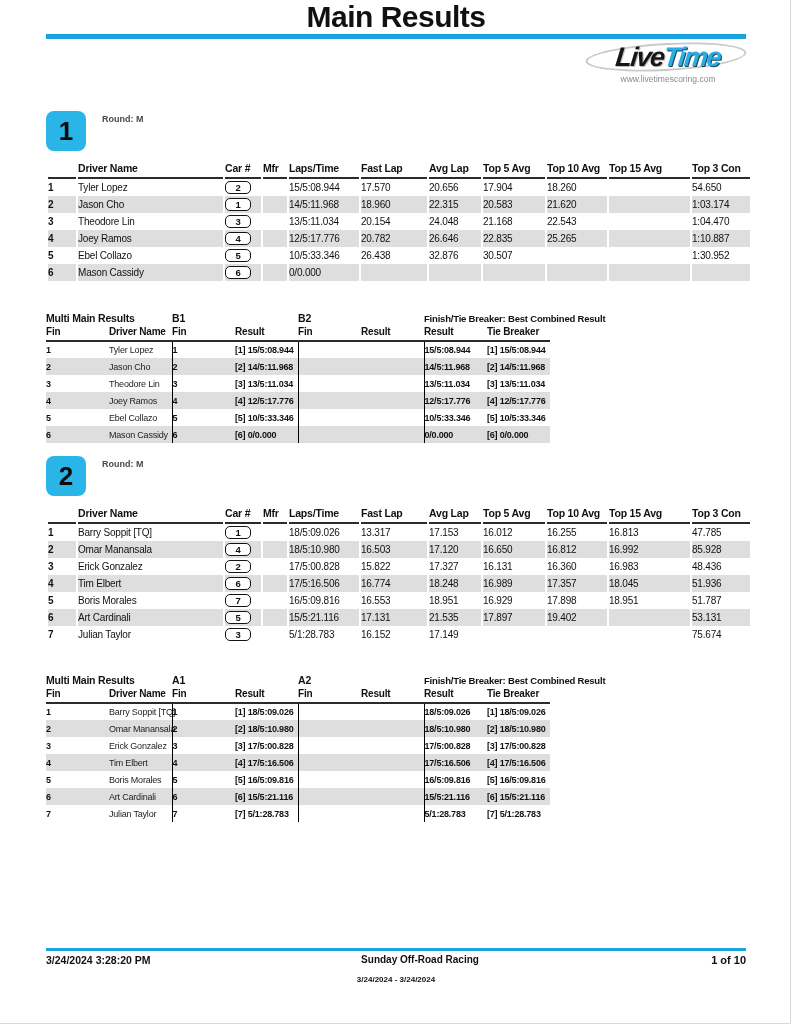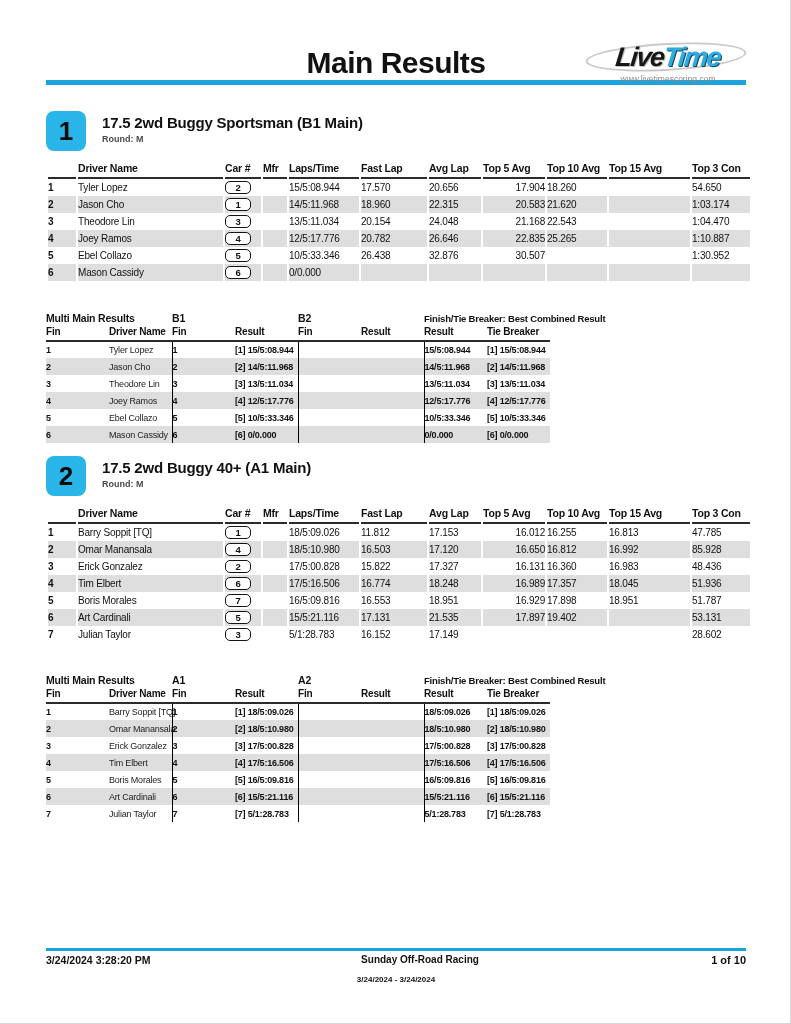--- a/index.html
+++ b/index.html
@@ -11,21 +11,21 @@
   *{box-sizing:border-box;margin:0;padding:0;}
   html,body{background:#fff;}
   .page{
     position:relative;width:791px;height:1024px;background:#fff;
     font-family:"Liberation Sans",sans-serif;color:var(--ink);overflow:hidden;
     border-right:1px solid #d9d9d9;border-bottom:1px solid #d9d9d9;
   }
   .content{position:absolute;left:46px;top:0;width:700px;}
 
   
-  .report-header{position:relative;height:98px;padding-top:46px;}
+  .report-header{position:relative;height:98px;}
   .page-title{font-size:30px;font-weight:bold;text-align:center;letter-spacing:-0.5px;}
   .logo{position:absolute;right:0;top:42px;width:156px;text-align:center;}
   .logo-text{
     position:relative;font-size:27px;font-weight:bold;font-style:italic;
     letter-spacing:-1.5px;transform:skew(-6deg);line-height:30px;white-space:nowrap;
   }
   .logo-swoosh{
     position:absolute;left:-4px;top:1px;width:160px;height:28px;
     border:2px solid #c9c9c9;border-radius:50%;transform:rotate(-3deg);
   }
@@ -57,21 +57,21 @@
   }
   table.results tbody tr:nth-child(even) td{background:var(--rowalt);}
   .c-pos{width:28px;}
   td.c-pos{font-weight:bold;padding-left:4px;}
   .c-driver{width:145px;}
   .c-car{width:36px;}
   .c-mfr{width:24px;}
   .c-laps{width:70px;}
   .c-fast{width:66px;}
   .c-avg{width:52px;}
-  .c-t5{width:62px;text-align:right;}
+  .c-t5{width:62px;}
   .c-t10{width:60px;}
   .c-t15{width:81px;}
   .c-t3{width:58px;}
   .car-box{
     display:inline-block;min-width:26px;border:1.5px solid #141414;border-radius:5px;
     background:#fff;font-weight:bold;font-size:9.5px;line-height:11px;
     text-align:center;padding:0 4px;
   }
 
   
@@ -128,21 +128,20 @@
         <div class="logo-url">www.livetimescoring.com</div>
       </div>
       <div class="rule"></div>
     </header>
 
     <div id="sections">
   <section class="race-section">
     <div class="sec-head">
       <div class="sec-badge">1</div>
       <div class="sec-titles">
-        <div class="sec-title">17.5 2wd Buggy Sportsman  (B1 Main)</div>
         <div class="sec-round">Round: M</div>
       </div>
     </div>
 
     <table class="results">
       <thead>
         <tr>
           <th class="c-pos"></th>
           <th class="c-driver">Driver Name</th>
           <th class="c-car">Car #</th>
@@ -331,21 +330,20 @@
   </tr>
 </tbody>
       </table>
     </div>
   </section>
 
   <section class="race-section">
     <div class="sec-head">
       <div class="sec-badge">2</div>
       <div class="sec-titles">
-        <div class="sec-title">17.5 2wd Buggy 40+ (A1 Main)</div>
         <div class="sec-round">Round: M</div>
       </div>
     </div>
 
     <table class="results">
       <thead>
         <tr>
           <th class="c-pos"></th>
           <th class="c-driver">Driver Name</th>
           <th class="c-car">Car #</th>
@@ -359,21 +357,21 @@
           <th class="c-t3">Top 3 Con</th>
         </tr>
       </thead>
       <tbody>
   <tr>
     <td class="c-pos">1</td>
     <td class="c-driver">Barry Soppit [TQ]</td>
     <td class="c-car"><span class="car-box">1</span></td>
     <td class="c-mfr"></td>
     <td class="c-laps">18/5:09.026</td>
-    <td class="c-fast">11.812</td>
+    <td class="c-fast">13.317</td>
     <td class="c-avg">17.153</td>
     <td class="c-t5">16.012</td>
     <td class="c-t10">16.255</td>
     <td class="c-t15">16.813</td>
     <td class="c-t3">47.785</td>
   </tr>
 
   <tr>
     <td class="c-pos">2</td>
     <td class="c-driver">Omar Manansala</td>
@@ -448,21 +446,21 @@
     <td class="c-pos">7</td>
     <td class="c-driver">Julian Taylor</td>
     <td class="c-car"><span class="car-box">3</span></td>
     <td class="c-mfr"></td>
     <td class="c-laps">5/1:28.783</td>
     <td class="c-fast">16.152</td>
     <td class="c-avg">17.149</td>
     <td class="c-t5"></td>
     <td class="c-t10"></td>
     <td class="c-t15"></td>
-    <td class="c-t3">28.602</td>
+    <td class="c-t3">75.674</td>
   </tr>
 </tbody>
     </table>
 
     <div class="multi">
       <table class="multi-table">
         <thead>
           <tr class="mh-group">
             <th colspan="2">Multi Main Results</th>
             <th colspan="2">A1</th>

